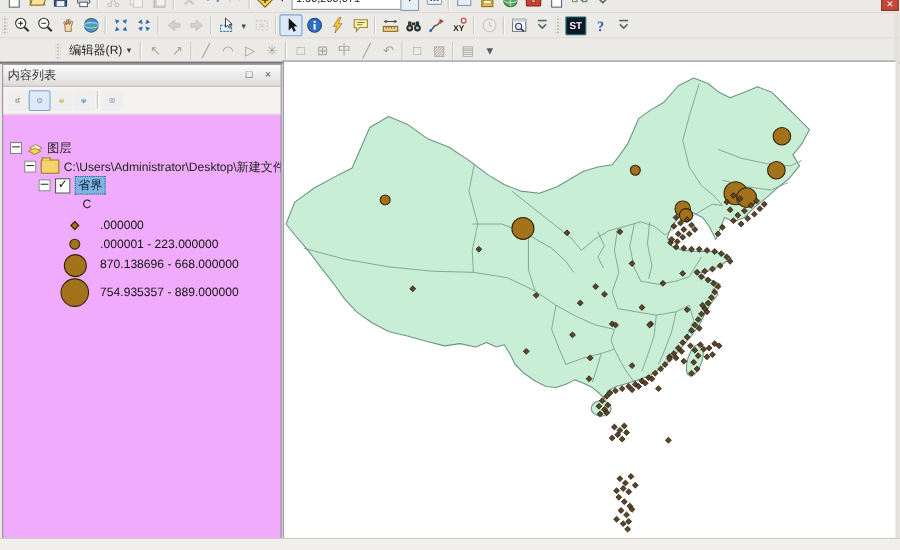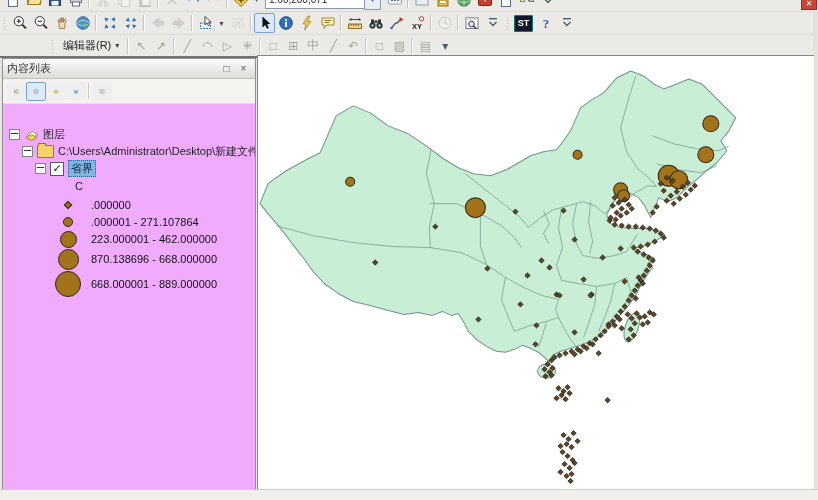--- a/index.html
+++ b/index.html
@@ -619,39 +619,33 @@
         <div class="legend-row" style="height: 17px;">
           <span class="legend-sym">
             <span style="display: block; width: 4px; height: 4px; background: rgb(163, 115, 28); border: 1px solid rgb(51, 37, 13); transform: rotate(45deg);"></span>
           </span>
           <span class="legend-label">.000000</span>
         </div>
         <div class="legend-row" style="height: 17px;">
           <span class="legend-sym">
             <span style="display: block; width: 8px; height: 8px; background: rgb(163, 115, 28); border: 1px solid rgb(51, 37, 13); border-radius: 50%;"></span>
           </span>
-          <span class="legend-label">.000001 - 271.107864</span>
-        </div>
-        <div class="legend-row" style="height: 18px;">
-          <span class="legend-sym">
-            <span style="display: block; width: 15px; height: 15px; background: rgb(163, 115, 28); border: 1px solid rgb(51, 37, 13); border-radius: 50%;"></span>
-          </span>
-          <span class="legend-label">223.000001 - 462.000000</span>
+          <span class="legend-label">.000001 - 223.000000</span>
         </div>
         <div class="legend-row" style="height: 22px;">
           <span class="legend-sym">
             <span style="display: block; width: 19px; height: 19px; background: rgb(163, 115, 28); border: 1px solid rgb(51, 37, 13); border-radius: 50%;"></span>
           </span>
           <span class="legend-label">870.138696 - 668.000000</span>
         </div>
         <div class="legend-row" style="height: 27px;">
           <span class="legend-sym">
             <span style="display: block; width: 24px; height: 24px; background: rgb(163, 115, 28); border: 1px solid rgb(51, 37, 13); border-radius: 50%;"></span>
           </span>
-          <span class="legend-label">668.000001 - 889.000000</span>
+          <span class="legend-label">754.935357 - 889.000000</span>
         </div>
       </div>
   </div>
 </div>
 
 <div id="map-panel">
   <svg id="map" width="556" height="435" viewBox="0 0 555 436" preserveAspectRatio="none">
       <polygon points="2,148 10,128 28,115 50,103 62,97 78,60 95,50 112,57 130,70 150,78 168,90 185,103 200,112 215,118 232,120 248,114 260,107 272,100 285,96 298,94 305,85 312,75 322,52 333,44 345,37 358,22 372,15 385,20 395,28 405,33 418,28 430,23 443,28 455,40 465,50 477,62 470,75 462,85 468,95 458,107 448,115 438,124 428,132 418,142 408,146 400,142 396,152 392,162 386,150 380,142 370,137 360,140 352,150 348,160 352,168 362,172 375,173 388,173 398,175 406,179 396,186 384,191 374,193 382,197 390,200 396,203 389,208 394,212 388,220 382,230 377,240 370,250 363,258 356,266 348,274 340,281 332,286 322,290 312,293 302,296 294,300 291,307 286,302 280,297 272,293 264,290 256,294 247,297 238,296 228,291 218,284 210,276 205,266 200,258 193,260 184,256 174,260 160,257 146,259 130,255 112,250 95,246 80,238 66,228 55,216 45,202 34,188 22,172 10,158" fill="#c9eed6" stroke="#6f9485" stroke-width="1" stroke-linejoin="round"></polygon>
       <ellipse cx="288" cy="316" rx="9" ry="7" fill="#c9eed6" stroke="#6f9485"></ellipse>
       <ellipse cx="373" cy="272" rx="6.5" ry="15" fill="#c9eed6" stroke="#6f9485" transform="rotate(18 373 272)"></ellipse>

